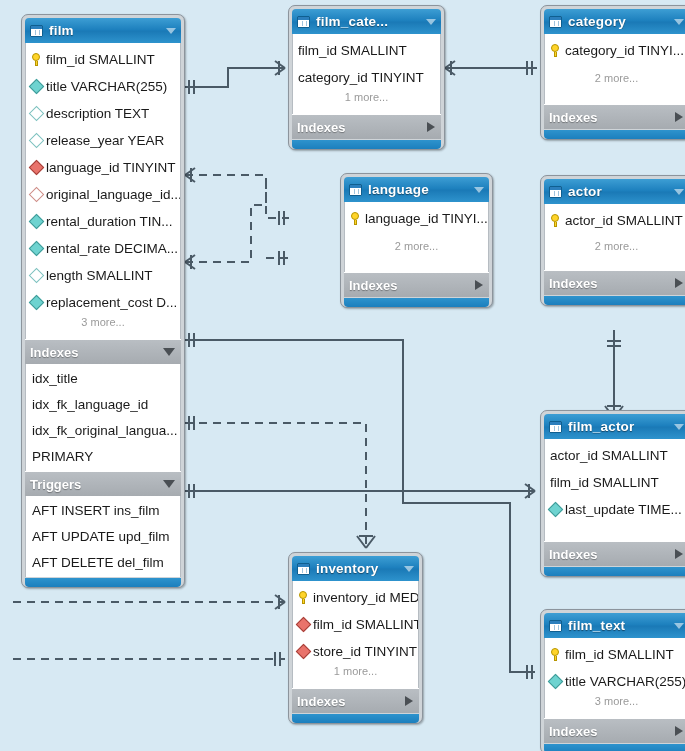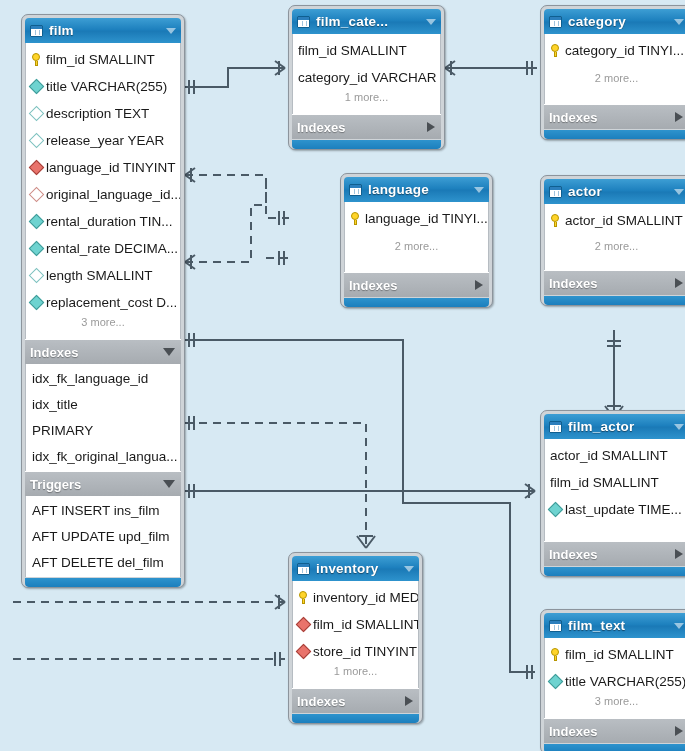--- a/index.html
+++ b/index.html
@@ -229,24 +229,24 @@
           <span class="gl g-dia filled"></span>
           <span class="nm">replacement_cost D...</span>
         </div>
     </div>
     <div class="more">3 more...</div>
     <div class="sec">
       <span class="lbl">Indexes</span>
       <span class="tri-d"></span>
     </div>
     <div class="list">
+      <div class="it">idx_title</div>
       <div class="it">idx_fk_language_id</div>
-      <div class="it">idx_title</div>
+      <div class="it">idx_fk_original_langua...</div>
       <div class="it">PRIMARY</div>
-      <div class="it">idx_fk_original_langua...</div>
     </div>
     <div class="sec">
       <span class="lbl">Triggers</span>
       <span class="tri-d"></span>
     </div>
     <div class="list">
       <div class="it">AFT INSERT ins_film</div>
       <div class="it">AFT UPDATE upd_film</div>
       <div class="it">AFT DELETE del_film</div>
     </div>
@@ -259,21 +259,21 @@
       <span class="hdr-title">film_cate...</span>
       <span class="hdr-caret"></span>
     </div>
     <div class="cols">
       <div class="col">
           <span class="gl g-none"></span>
           <span class="nm">film_id SMALLINT</span>
         </div>
       <div class="col">
           <span class="gl g-none"></span>
-          <span class="nm">category_id VARCHAR</span>
+          <span class="nm">category_id TINYINT</span>
         </div>
     </div>
     <div class="more">1 more...</div>
     <div class="sec">
       <span class="lbl">Indexes</span>
       <span class="tri-r"></span>
     </div>
     <div class="foot"></div>
   </div>
 

